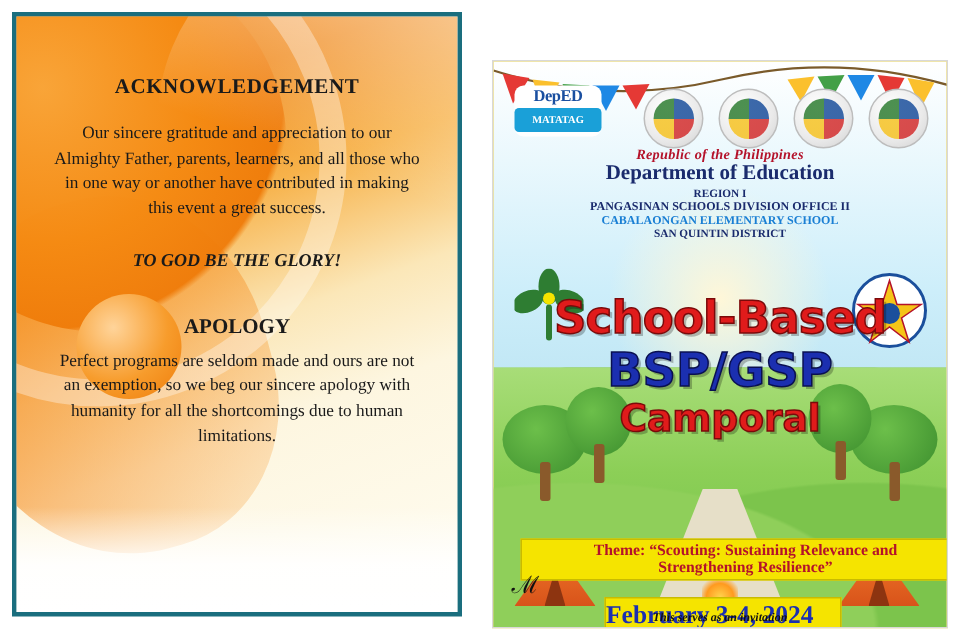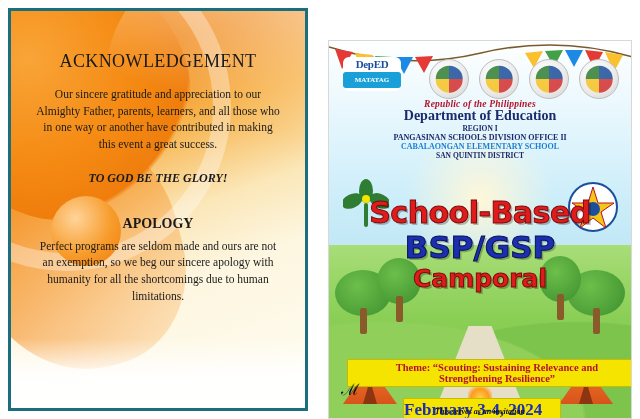--- a/index.html
+++ b/index.html
@@ -46,21 +46,21 @@
   .bottom-fade{
     position:absolute;left:0;bottom:0;width:100%;height:70px;
     background:linear-gradient(to top,#ffffff 0%, rgba(255,255,255,.92) 45%, rgba(255,255,255,0) 100%);
   }
   .left-content{
     position:absolute;left:0;top:0;width:100%;height:100%;
     padding:40px 18px 0 18px;box-sizing:border-box;
     text-align:center;color:#1a1a1a;
   }
   .lp-h1{
-    font-size:18px;font-weight:normal;letter-spacing:.4px;margin:0 0 14px 0;
+    font-size:14px;font-weight:bold;letter-spacing:.4px;margin:0 0 14px 0;
   }
   .lp-body{
     font-size:11.5px;line-height:1.45;margin:0 6px;
   }
   .lp-glory{
     font-size:12px;font-style:italic;font-weight:bold;margin:18px 0 0 0;
   }
   .lp-h2{
     font-size:14px;font-weight:bold;margin:30px 0 6px 0;
   }

